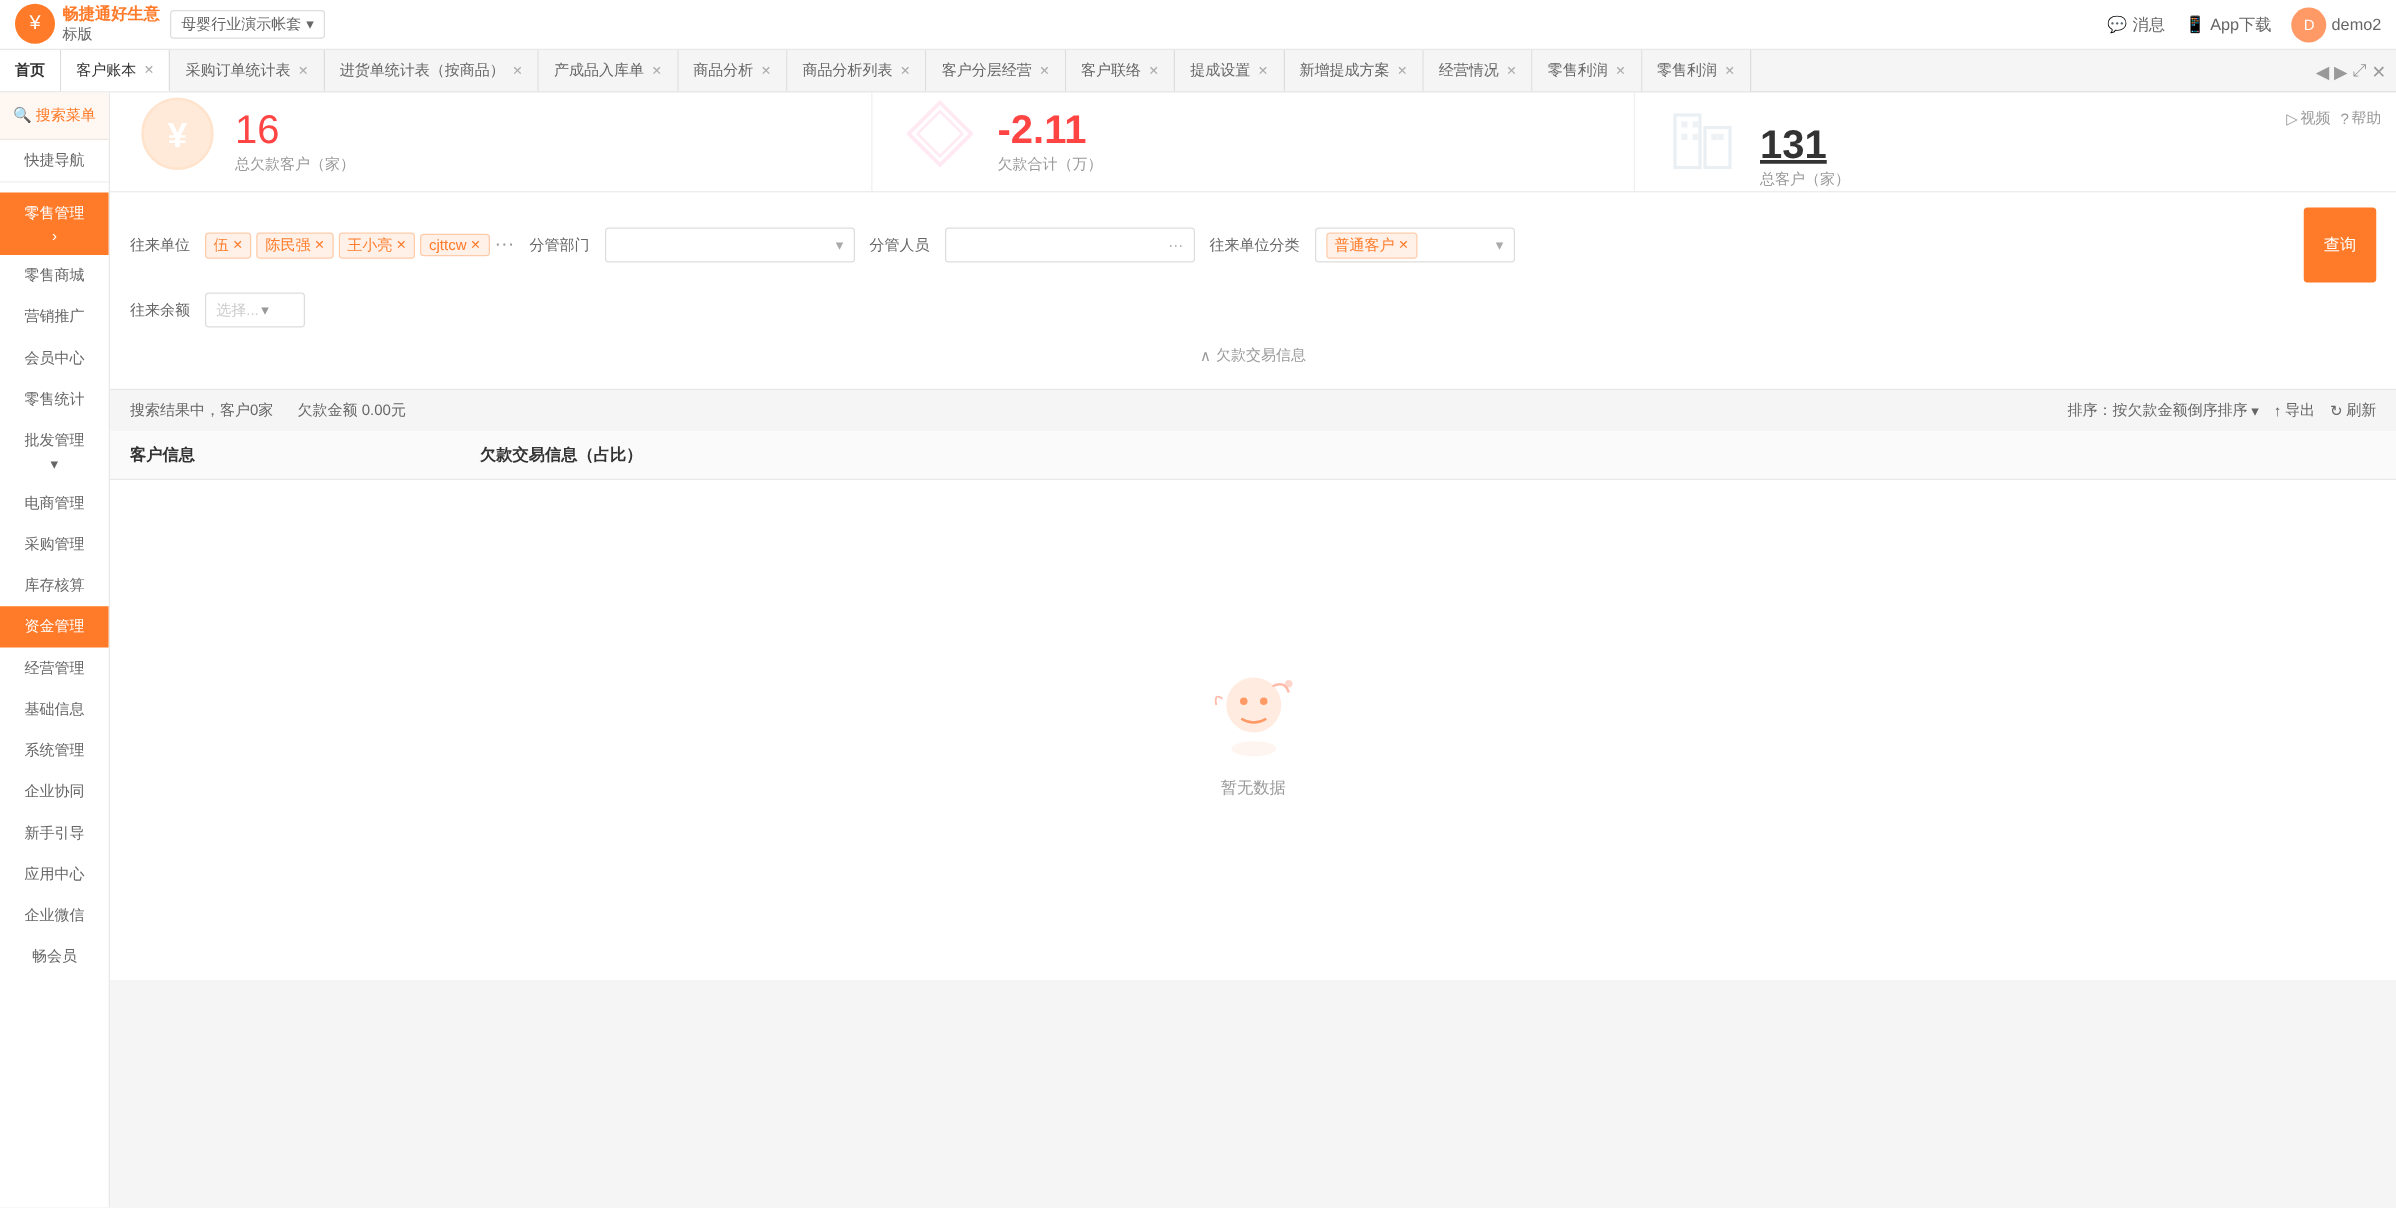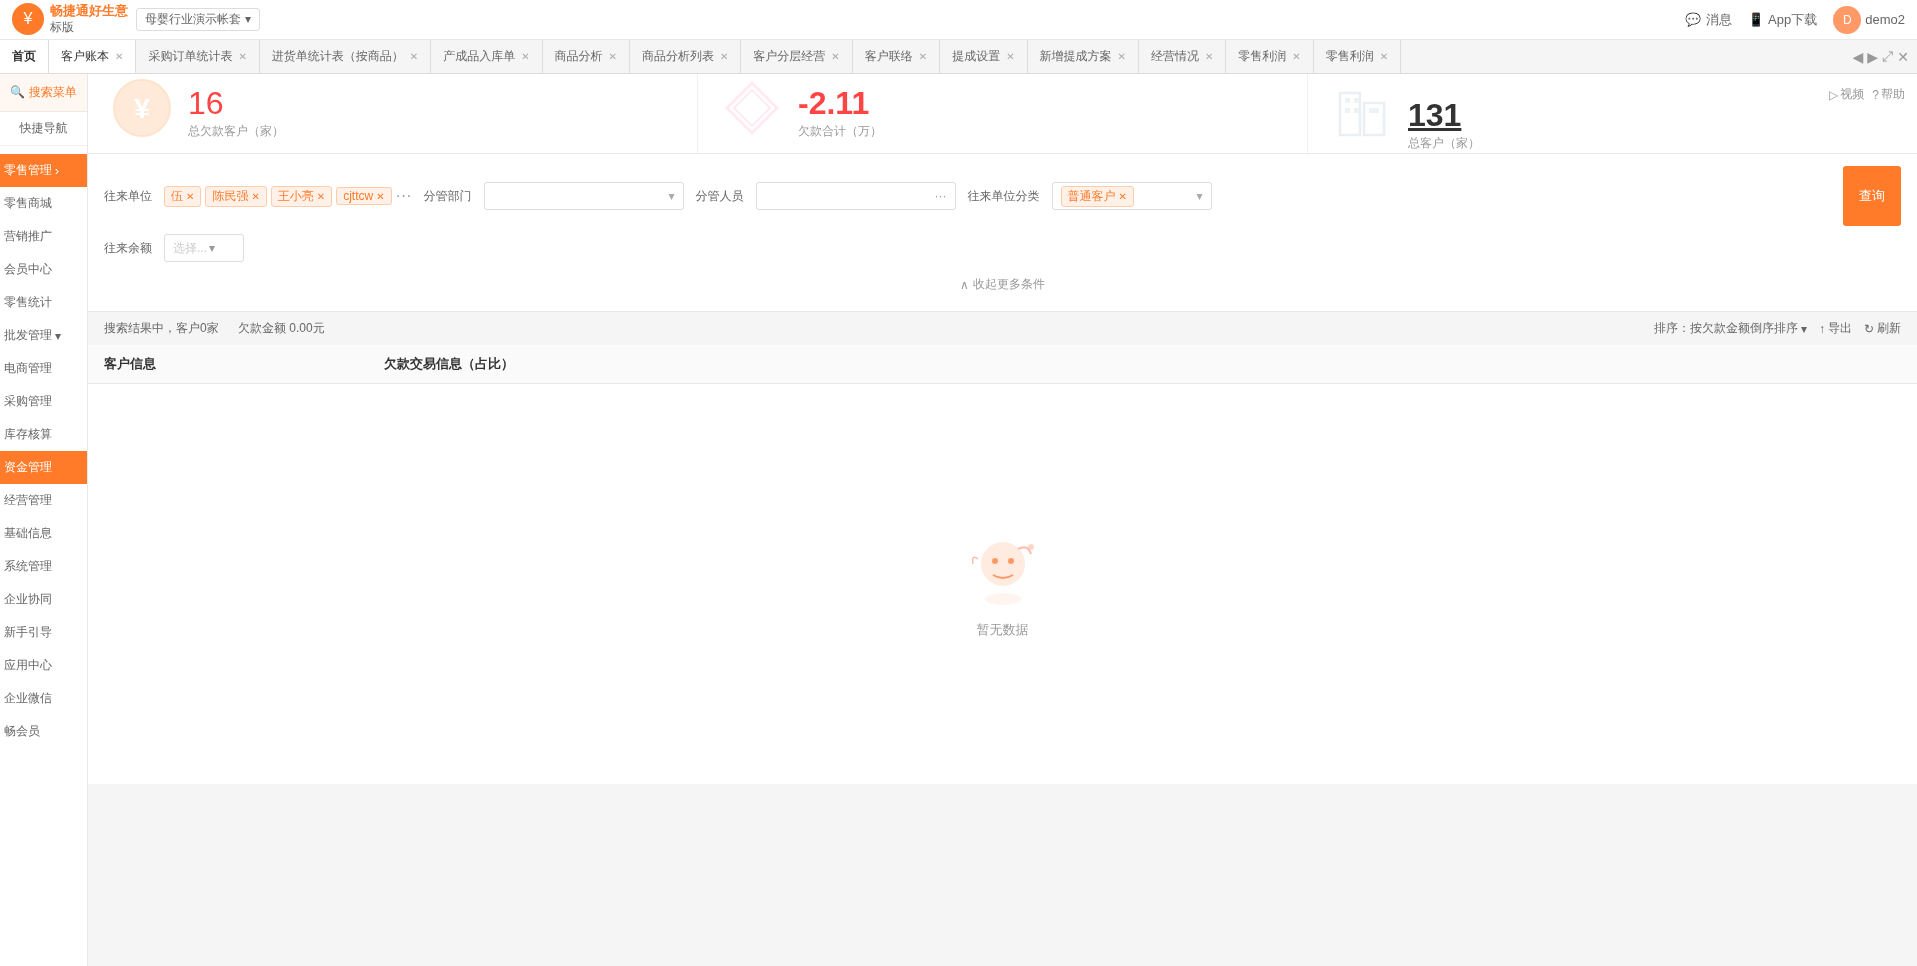--- a/index.html
+++ b/index.html
@@ -80,21 +80,21 @@
       border-bottom: 1px solid #f0e8e0;
     }
     .sidebar-nav { padding: 8px 0; }
     .sidebar-item {
       padding: 8px 4px;
       text-align: center;
       font-size: 12px;
       color: #666;
       cursor: pointer;
       display: flex;
-      flex-direction: row;
+      flex-direction: column;
       align-items: center;
       gap: 3px;
     }
     .sidebar-item.active { background: #ff7b29; color: white; }
     .sidebar-quick { padding: 8px; text-align: center; font-size: 12px; color: #666; cursor: pointer; border-bottom: 1px solid #f0f0f0; }
 
     
     .content-area {
       flex: 1;
       overflow-y: auto;
@@ -482,21 +482,21 @@
         <span class="filter-label">往来余额</span>
         <div class="filter-dropdown">
           <span style="color:#ccc;">选择...</span>
           <span class="arrow">▾</span>
         </div>
       </div>
 
       <div style="display:flex;justify-content:center;margin-top:4px;">
         <div class="collapse-btn">
           <span>∧</span>
-          <span>收起更多条件</span>
+          <span>欠款交易信息</span>
         </div>
       </div>
     </div>
 
     <div class="results-bar">
       <div>
         <span>搜索结果中，客户0家</span>
         <span style="margin:0 8px;"></span>
         <span>欠款金额 0.00元</span>
       </div>

